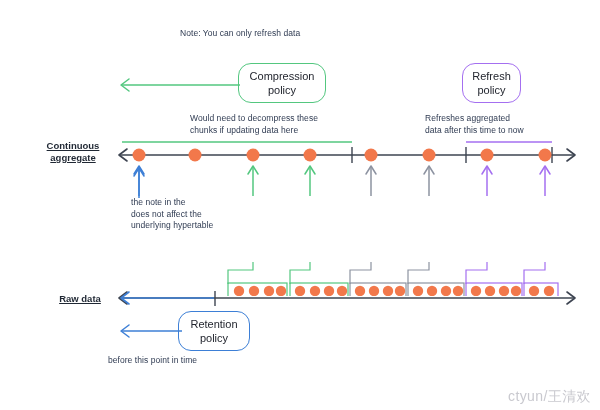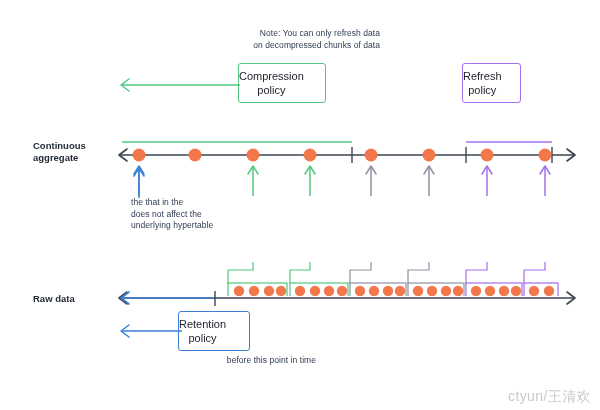--- a/index.html
+++ b/index.html
@@ -16,85 +16,93 @@
     width: 600px;
     height: 410px;
     background: #ffffff;
     overflow: hidden;
   }
   .abs { position: absolute; }
   .note {
     font-size: 8.5px;
     line-height: 11.5px;
     color: #2f3b52;
-    text-align: right;
+    text-align: left;
     letter-spacing: 0.05px;
   }
   .note-left {
     text-align: left;
   }
   .row-label {
     font-size: 9.5px;
     font-weight: bold;
     color: #1f2733;
     line-height: 12px;
-    text-align: left;
+    text-align: center;
+    text-decoration: underline;
   }
   .policy-box {
     box-sizing: border-box;
     border-width: 1.6px;
     border-style: solid;
-    border-radius: 3px;
+    border-radius: 13px;
     background: #ffffff;
     display: flex;
     align-items: center;
-    justify-content: flex-start;
+    justify-content: center;
     text-align: center;
     font-size: 11px;
     line-height: 14px;
     color: #23262f;
   }
   .policy-box span { display: block; }
   .watermark {
     font-size: 14px;
     color: #c9c9cf;
     letter-spacing: 0.4px;
   }
   svg { display: block; }
 </style>
 </head>
 <body>
 
 <div id="stage">
 
   <div class="abs note" style="left:180px; top:28px; width:200px;">
     <div>Note: You can only refresh data</div>
-    <div>on decompressed chunks of data</div>
   </div>
 
   <div class="abs policy-box" style="left:238px; top:63px; width:88px; height:40px; border-color:#53c77f;">
     <div>
       <span>Compression</span>
       <span>policy</span>
     </div>
   </div>
 
   <svg class="abs" style="left:108px; top:76px;" width="134" height="18" viewBox="0 0 134 18">
     <line x1="132" y1="9" x2="14" y2="9" stroke="#53c77f" stroke-width="1.5"></line>
     <polyline points="21,3 13,9 21,15" fill="none" stroke="#53c77f" stroke-width="1.5" stroke-linecap="round" stroke-linejoin="round"></polyline>
   </svg>
 
+  <div class="abs note" style="left:190px; top:113px; width:200px;">
+    <div>Would need to decompress these</div>
+    <div>chunks if updating data here</div>
+  </div>
 
   <div class="abs policy-box" style="left:462px; top:63px; width:59px; height:40px; border-color:#a46ff0;">
     <div>
       <span>Refresh</span>
       <span>policy</span>
     </div>
   </div>
 
+  <div class="abs note" style="left:425px; top:113px; width:136px;">
+    <div>Refreshes aggregated</div>
+    <div>data after this time to now</div>
+  </div>
 
   <div class="abs row-label" style="left:33px; top:140px; width:80px;">
     <div>Continuous</div>
     <div>aggregate</div>
   </div>
 
   <svg class="abs" style="left:108px; top:134px;" width="480" height="62" viewBox="0 0 480 62">
 
     <line x1="14" y1="8" x2="244" y2="8" stroke="#53c77f" stroke-width="1.4"></line>
 
@@ -145,21 +153,21 @@
         <polyline points="374,40 379,32 384,40"></polyline>
       </g>
       <g stroke="#a46ff0">
         <line x1="437" y1="62" x2="437" y2="33"></line>
         <polyline points="432,40 437,32 442,40"></polyline>
       </g>
     </g>
   </svg>
 
   <div class="abs note note-left" style="left:131px; top:197px; width:110px;">
-    <div>the that in the</div>
+    <div>the note in the</div>
     <div>does not affect the</div>
     <div>underlying hypertable</div>
   </div>
 
   <svg class="abs" style="left:108px; top:262px;" width="480" height="34" viewBox="0 0 480 34">
 
     <g stroke="#53c77f" fill="none" stroke-width="1.2">
       <polyline points="120,22 120,8 145,8 145,0"></polyline>
       <rect x="120" y="21" width="59" height="15"></rect>
     </g>
@@ -213,21 +221,21 @@
       <circle cx="368" cy="29" r="5.2"></circle>
       <circle cx="382" cy="29" r="5.2"></circle>
       <circle cx="396" cy="29" r="5.2"></circle>
       <circle cx="408" cy="29" r="5.2"></circle>
 
       <circle cx="426" cy="29" r="5.2"></circle>
       <circle cx="441" cy="29" r="5.2"></circle>
     </g>
   </svg>
 
-  <div class="abs row-label" style="left:33px; top:293px; width:80px;">
+  <div class="abs row-label" style="left:40px; top:293px; width:80px;">
     <span>Raw data</span>
   </div>
 
   <svg class="abs" style="left:108px; top:289px;" width="480" height="20" viewBox="0 0 480 20">
     <line x1="12" y1="9" x2="466" y2="9" stroke="#3d4451" stroke-width="1.6"></line>
     <polyline points="19,3 11,9 19,15" fill="none" stroke="#3d4451" stroke-width="1.6" stroke-linecap="round" stroke-linejoin="round"></polyline>
     <polyline points="459,3 467,9 459,15" fill="none" stroke="#3d4451" stroke-width="1.6" stroke-linecap="round" stroke-linejoin="round"></polyline>
     <line x1="107" y1="2" x2="107" y2="17" stroke="#3d4451" stroke-width="1.4"></line>
 
     <line x1="14" y1="9" x2="106" y2="9" stroke="#3d7fd6" stroke-width="1.6"></line>

